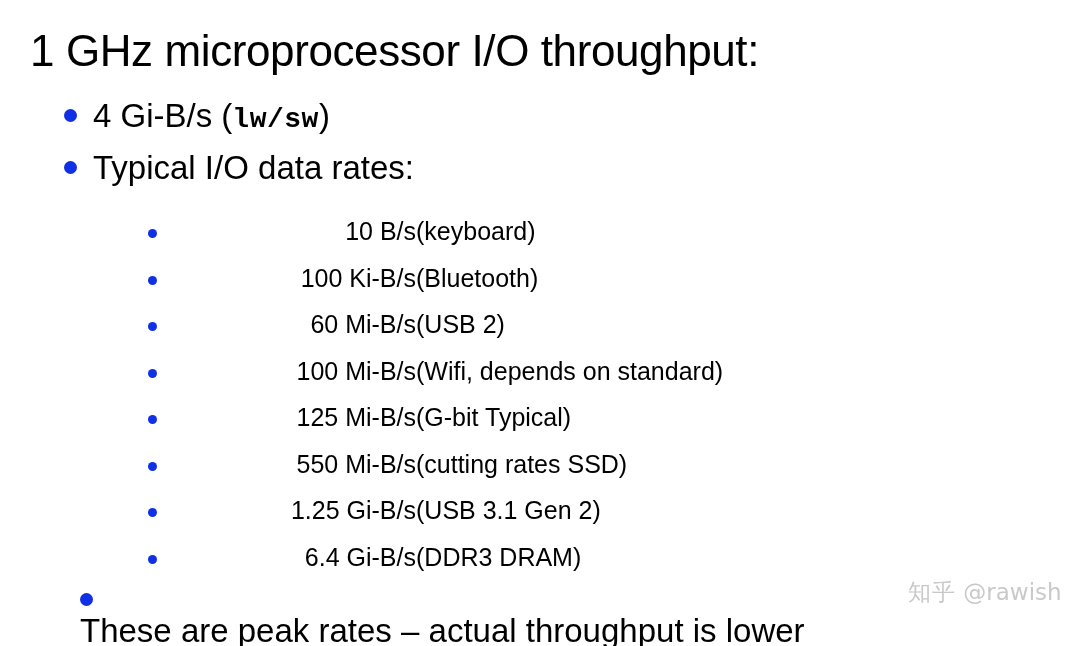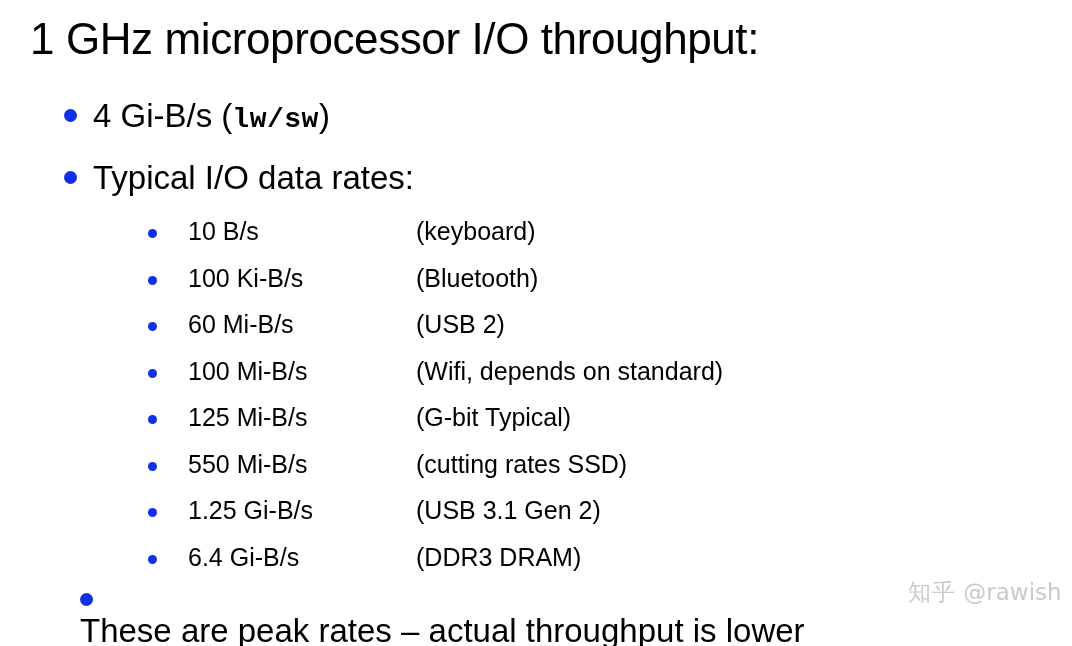--- a/index.html
+++ b/index.html
@@ -14,21 +14,21 @@
     overflow: hidden;
     font-family: "Liberation Sans", sans-serif;
     color: #000000;
     -webkit-font-smoothing: antialiased;
   }
 
   
   #slide-title {
     position: absolute;
     left: 30px;
-    top: 12px;
+    top: 24px;
     font-size: 44px;
     line-height: 54px;
     letter-spacing: -0.4px;
     white-space: nowrap;
     font-weight: 400;
   }
 
   
   .l1-row {
     position: absolute;
@@ -53,21 +53,21 @@
     font-weight: 400;
   }
   .code {
     font-family: "Liberation Mono", "DejaVu Sans Mono", monospace;
     font-weight: bold;
     font-size: 28px;
     letter-spacing: 0.5px;
   }
 
   #bullet-rate   { top: 96px; }
-  #bullet-typical{ top: 158px; }
+  #bullet-typical{ top: 148px; }
   #bullet-peak   { top: 598px; flex-direction: column; }
 
   
   #sublist {
     position: absolute;
     left: 148px;
     top: 216px;
   }
   .l2-row {
     position: relative;
@@ -83,20 +83,21 @@
     background: #1030E8;
     flex: 0 0 auto;
     margin-top: 13px;
   }
   .l2-rate {
     font-size: 25px;
     line-height: 31px;
     margin-left: 31px;
     width: 228px;
     flex: 0 0 auto;
+    text-align: right;
   }
   .l2-note {
     font-size: 25px;
     line-height: 31px;
     text-align: center;
   }
 
   
   #watermark {
     position: absolute;

